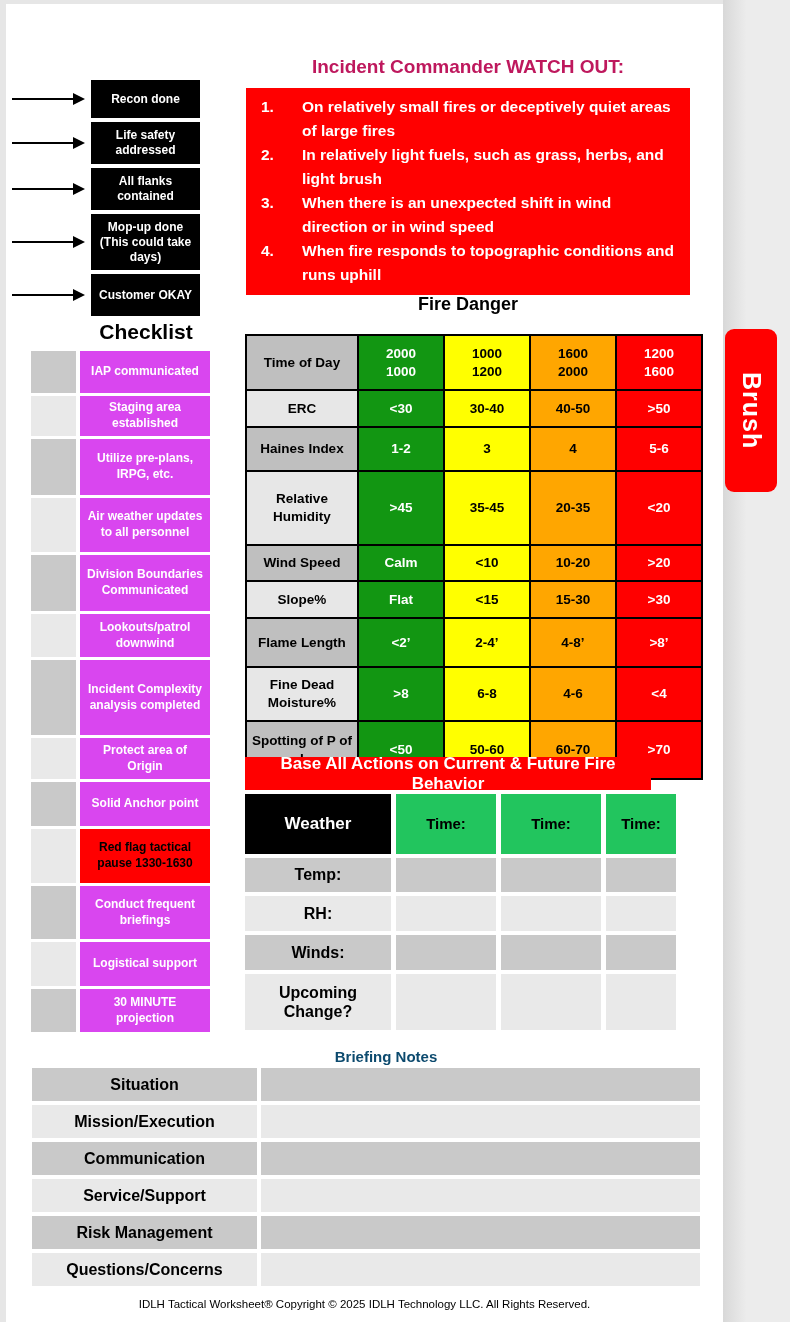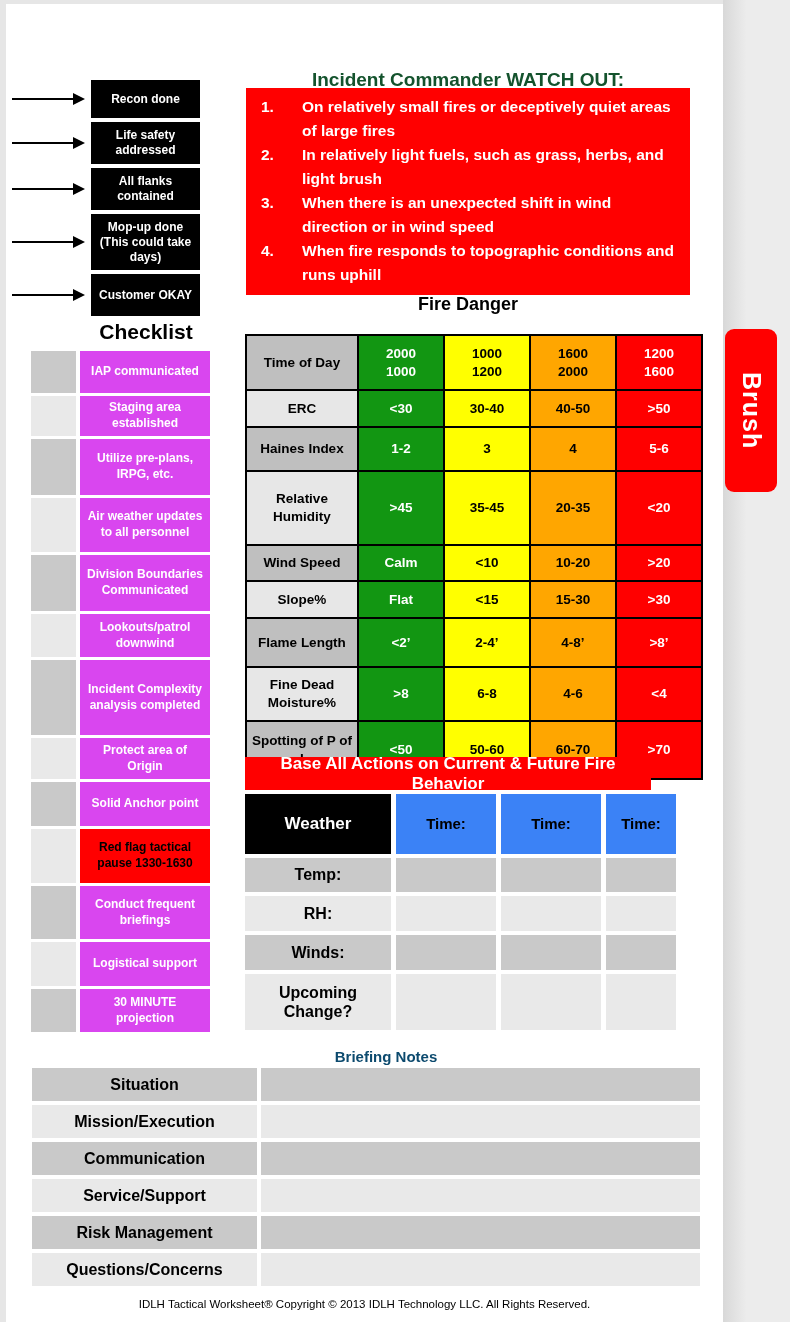--- a/index.html
+++ b/index.html
@@ -70,22 +70,22 @@
   .check-row:nth-child(6)  .check-label { min-height:43px; }
   .check-row:nth-child(7)  .check-label { min-height:75px; }
   .check-row:nth-child(8)  .check-label { min-height:41px; }
   .check-row:nth-child(9)  .check-label { min-height:44px; }
   .check-row:nth-child(10) .check-label { min-height:54px; }
   .check-row:nth-child(11) .check-label { min-height:53px; }
   .check-row:nth-child(12) .check-label { min-height:44px; }
   .check-row:nth-child(13) .check-label { min-height:43px; }
 
   
-  .watchout-title { position:absolute; left:240px; top:65px; width:444px; text-align:center;
-    color:#14532d; font-weight:bold; font-size:19px; }
+  .watchout-title { position:absolute; left:240px; top:52px; width:444px; text-align:center;
+    color:#be185d; font-weight:bold; font-size:19px; }
   .watchout-box {
     position:absolute; left:240px; top:84px; width:444px; min-height:197px; box-sizing:border-box;
     background:#FF0000; color:#fff; padding:7px 10px 8px 0;
   }
   .wo-item { display:flex; font-weight:bold; font-size:15.5px; line-height:1.55; }
   .wo-num { flex:0 0 56px; padding-left:15px; box-sizing:border-box; }
   .wo-text { flex:1; }
 
   
   .fire-title { position:absolute; left:240px; top:290px; width:444px; text-align:center;
@@ -121,21 +121,21 @@
 
   
   .weather {
     position:absolute; left:239px; top:790px; width:451px;
     display:grid; grid-template-columns:146px 100px 100px 70px;
     grid-template-rows:60px 34px 35px 35px 56px; column-gap:5px; row-gap:4px;
   }
   .w-cell { display:flex; align-items:center; justify-content:center; text-align:center;
     font-weight:bold; font-size:16px; color:#000; line-height:1.2; }
   .w-head { background:#000; color:#fff; font-size:17px; }
-  .w-time { background:#3b82f6; font-size:15px; }
+  .w-time { background:#22c55e; font-size:15px; }
   .dark  { background:#c9c9c9; }
   .light { background:#e9e9e9; }
 
   
   .briefing-title { position:absolute; left:30px; top:1044px; width:700px; text-align:center;
     font-weight:bold; font-size:15px; color:#0c4a6e; }
   .briefing {
     position:absolute; left:26px; top:1064px;
     display:grid; grid-template-columns:225px 439px;
     grid-auto-rows:33px; column-gap:4px; row-gap:4px;
@@ -362,19 +362,19 @@
     <div class="b-lbl dark">Communication</div>
     <div class="dark"></div>
     <div class="b-lbl light">Service/Support</div>
     <div class="light"></div>
     <div class="b-lbl dark">Risk Management</div>
     <div class="dark"></div>
     <div class="b-lbl light">Questions/Concerns</div>
     <div class="light"></div>
   </div>
 
-  <div class="footer">IDLH Tactical Worksheet®  Copyright © 2013 IDLH Technology LLC. All Rights Reserved.</div>
+  <div class="footer">IDLH Tactical Worksheet®  Copyright © 2025 IDLH Technology LLC. All Rights Reserved.</div>
 </div>
 
 <div class="right-strip"></div>
 <div class="side-tab">
   <span>Brush</span>
 </div>
 
 </body></html>

